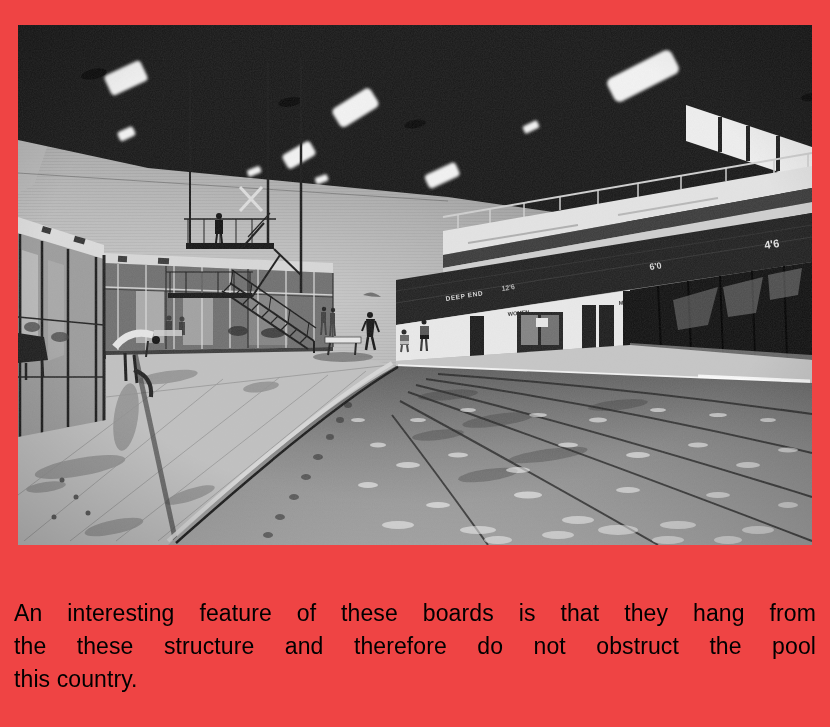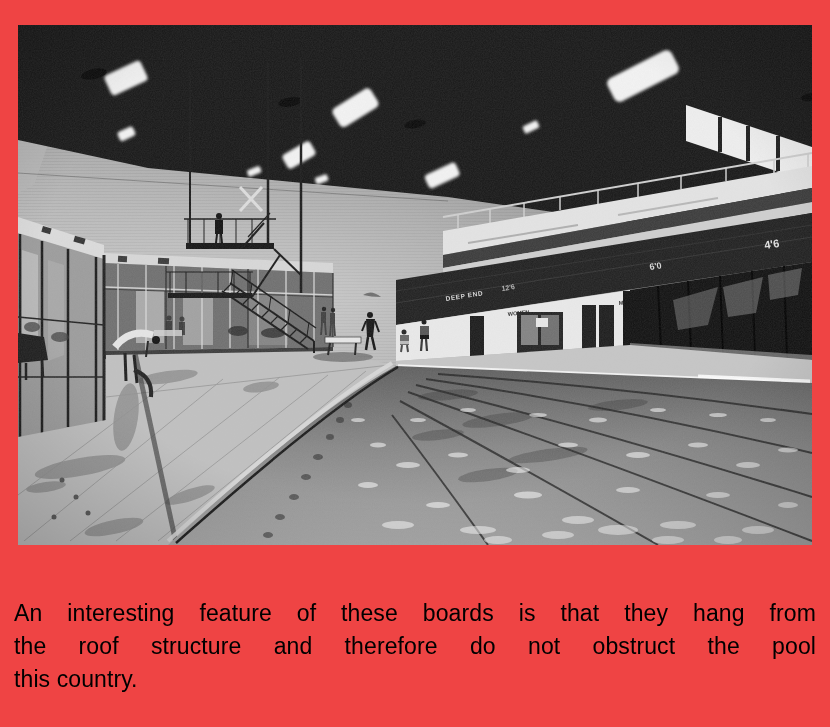--- a/index.html
+++ b/index.html
@@ -443,17 +443,17 @@
         </g>
       </g>
 
       <rect width="794" height="520" filter="url(#grain)" opacity="0.5"></rect>
       <rect width="794" height="520" fill="url(#vig)"></rect>
     </svg>
   </div>
 
   <div class="caption">
     <div class="cap-line">An interesting feature of these boards is that they hang from</div>
-    <div class="cap-line">the roof structure and therefore do not obstruct the pool</div>
+    <div class="cap-line">the these structure and therefore do not obstruct the pool</div>
     <div class="cap-line last">this country.</div>
   </div>
 
 </div>
 
 </body></html>

